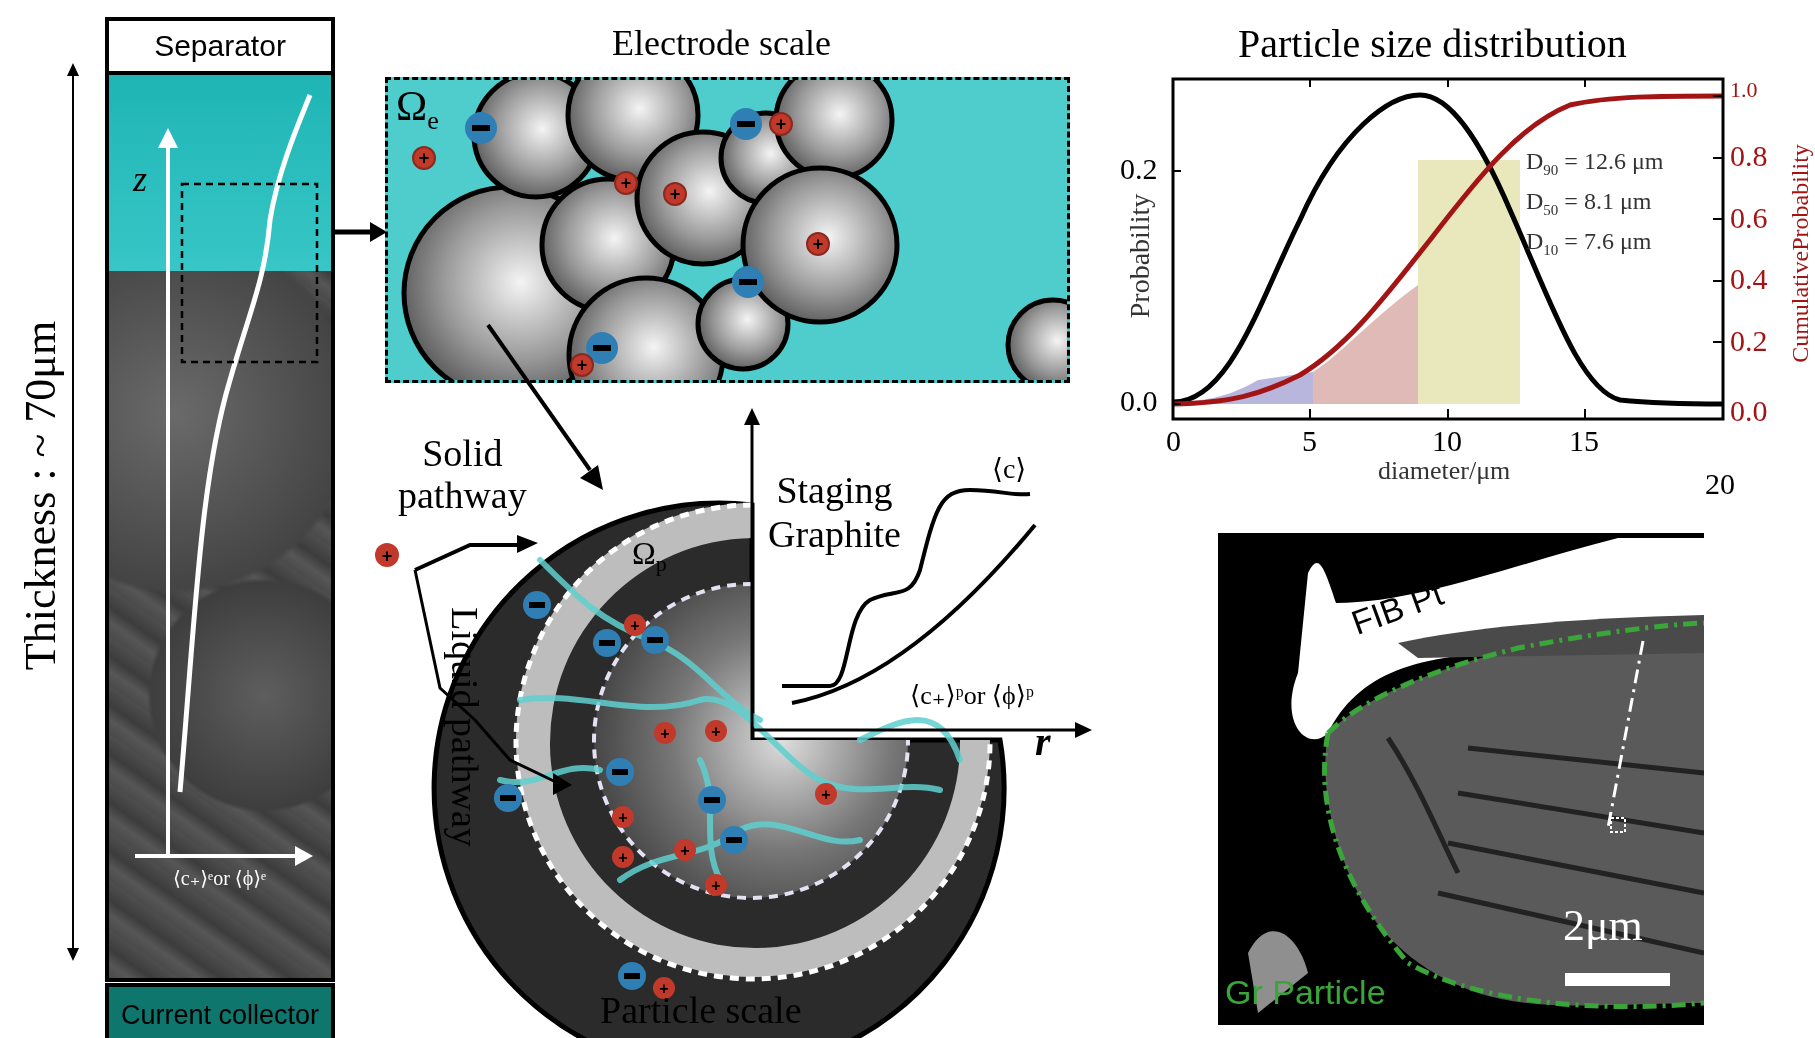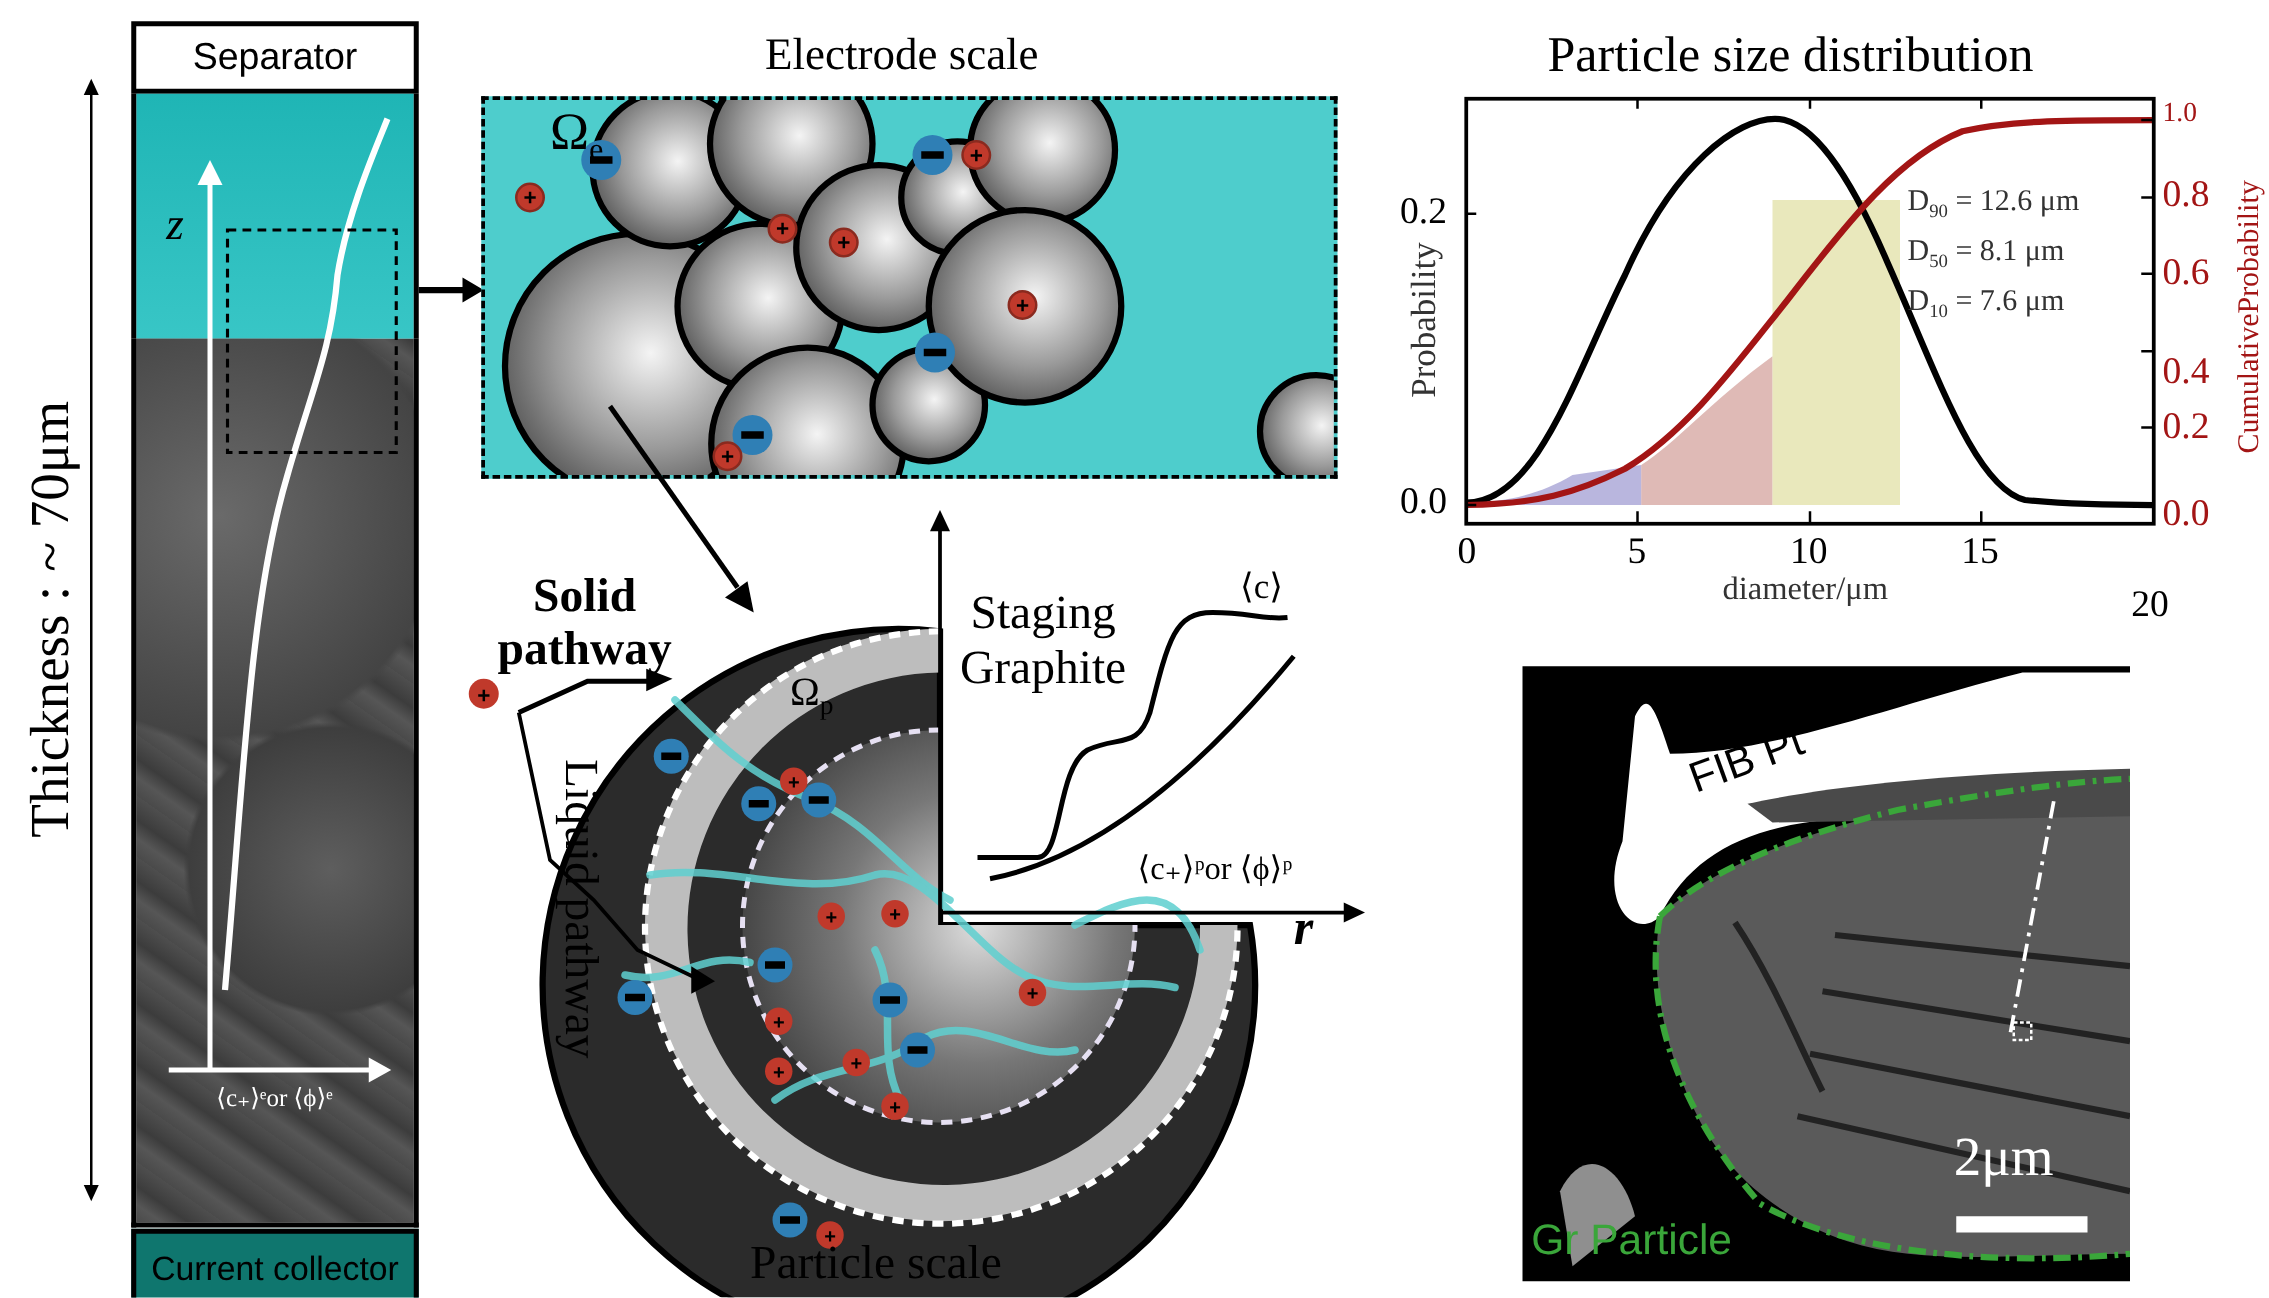--- a/index.html
+++ b/index.html
@@ -93,21 +93,21 @@
     </g>
     <g fill="#000" font-family="Liberation Sans, sans-serif" font-size="18" font-weight="bold" text-anchor="middle">
       <text x="36" y="84">+</text>
         <text x="238" y="109">+</text>
         <text x="287" y="120">+</text>
       <text x="393" y="50">+</text>
         <text x="430" y="170">+</text>
         <text x="194" y="291">+</text>
     </g>
   </svg>
-  <div class="lbl serif" style="left:8px;top:2px;font-size:42px;margin-left:44px;">
+  <div class="lbl serif" style="left:8px;top:2px;font-size:42px;">
     <span>Ω</span><sub style="font-size:26px;">e</sub>
   </div>
 </div>
 
 <svg width="1815" height="1038">
   <defs>
     <radialGradient id="core" cx="0.6" cy="0.5" r="0.7">
       <stop offset="0" stop-color="#ddd"></stop>
         <stop offset="0.5" stop-color="#777"></stop>
         <stop offset="1" stop-color="#333"></stop>
@@ -188,21 +188,21 @@
       <text x="665" y="739">+</text>
       <text x="716" y="737">+</text>
     <text x="623" y="823">+</text>
       <text x="685" y="856">+</text>
       <text x="826" y="800">+</text>
     <text x="716" y="891">+</text>
       <text x="623" y="863">+</text>
       <text x="664" y="994">+</text>
   </g>
 </svg>
-<div class="lbl serif" style="left:398px;top:456px;font-size:38px;text-align:center;line-height:42px;font-weight:bold;">
+<div class="lbl serif" style="left:398px;top:432px;font-size:38px;text-align:center;line-height:42px;">
   <div>Solid</div>
   <div>pathway</div>
 </div>
 <div class="lbl serif" style="left:335px;top:705px;font-size:38px;transform:rotate(90deg);transform-origin:center;width:260px;text-align:center;">Liquid pathway</div>
 <div class="lbl serif" style="left:632px;top:535px;font-size:32px;">
   <span>Ω</span><sub style="font-size:22px;">p</sub>
 </div>
 <div class="lbl serif" style="left:768px;top:468px;font-size:38px;line-height:44px;text-align:center;">
   <div>Staging</div>
   <div>Graphite</div>
@@ -249,21 +249,21 @@
 <div class="lbl serif" style="left:1302px;top:424px;font-size:30px;">5</div>
 <div class="lbl serif" style="left:1432px;top:424px;font-size:30px;">10</div>
 <div class="lbl serif" style="left:1569px;top:424px;font-size:30px;">15</div>
 <div class="lbl serif" style="left:1705px;top:424px;font-size:30px;margin-top:43px;">20</div>
 <div class="lbl serif" style="left:1378px;top:456px;font-size:26px;color:#333;">diameter/μm</div>
 <div class="lbl serif" style="left:1120px;top:384px;font-size:30px;">0.0</div>
 <div class="lbl serif" style="left:1120px;top:152px;font-size:30px;">0.2</div>
 <div class="lbl serif" style="left:1060px;top:240px;font-size:28px;color:#333;transform:rotate(-90deg);transform-origin:center;width:160px;text-align:center;">Probability</div>
 <div class="lbl serif" style="left:1730px;top:394px;font-size:30px;color:#a31515;">0.0</div>
 <div class="lbl serif" style="left:1730px;top:324px;font-size:30px;color:#a31515;">0.2</div>
-<div class="lbl serif" style="left:1730px;top:262px;font-size:30px;color:#a31515;margin-top:18px;">0.4</div>
+<div class="lbl serif" style="left:1730px;top:262px;font-size:30px;color:#a31515;">0.4</div>
 <div class="lbl serif" style="left:1730px;top:201px;font-size:30px;color:#a31515;">0.6</div>
 <div class="lbl serif" style="left:1730px;top:139px;font-size:30px;color:#a31515;">0.8</div>
 <div class="lbl serif" style="left:1730px;top:77px;font-size:22px;color:#a31515;">1.0</div>
 <div class="lbl serif" style="left:1670px;top:240px;font-size:24px;color:#a31515;transform:rotate(-90deg);transform-origin:center;width:260px;text-align:center;">CumulativeProbability</div>
 
 <div class="lbl serif" style="left:1526px;top:148px;font-size:24px;color:#333;">
   <span>D</span><sub style="font-size:15px;">90</sub><span> = 12.6 μm</span>
 </div>
 <div class="lbl serif" style="left:1526px;top:188px;font-size:24px;color:#333;">
   <span>D</span><sub style="font-size:15px;">50</sub><span> = 8.1 μm</span>

